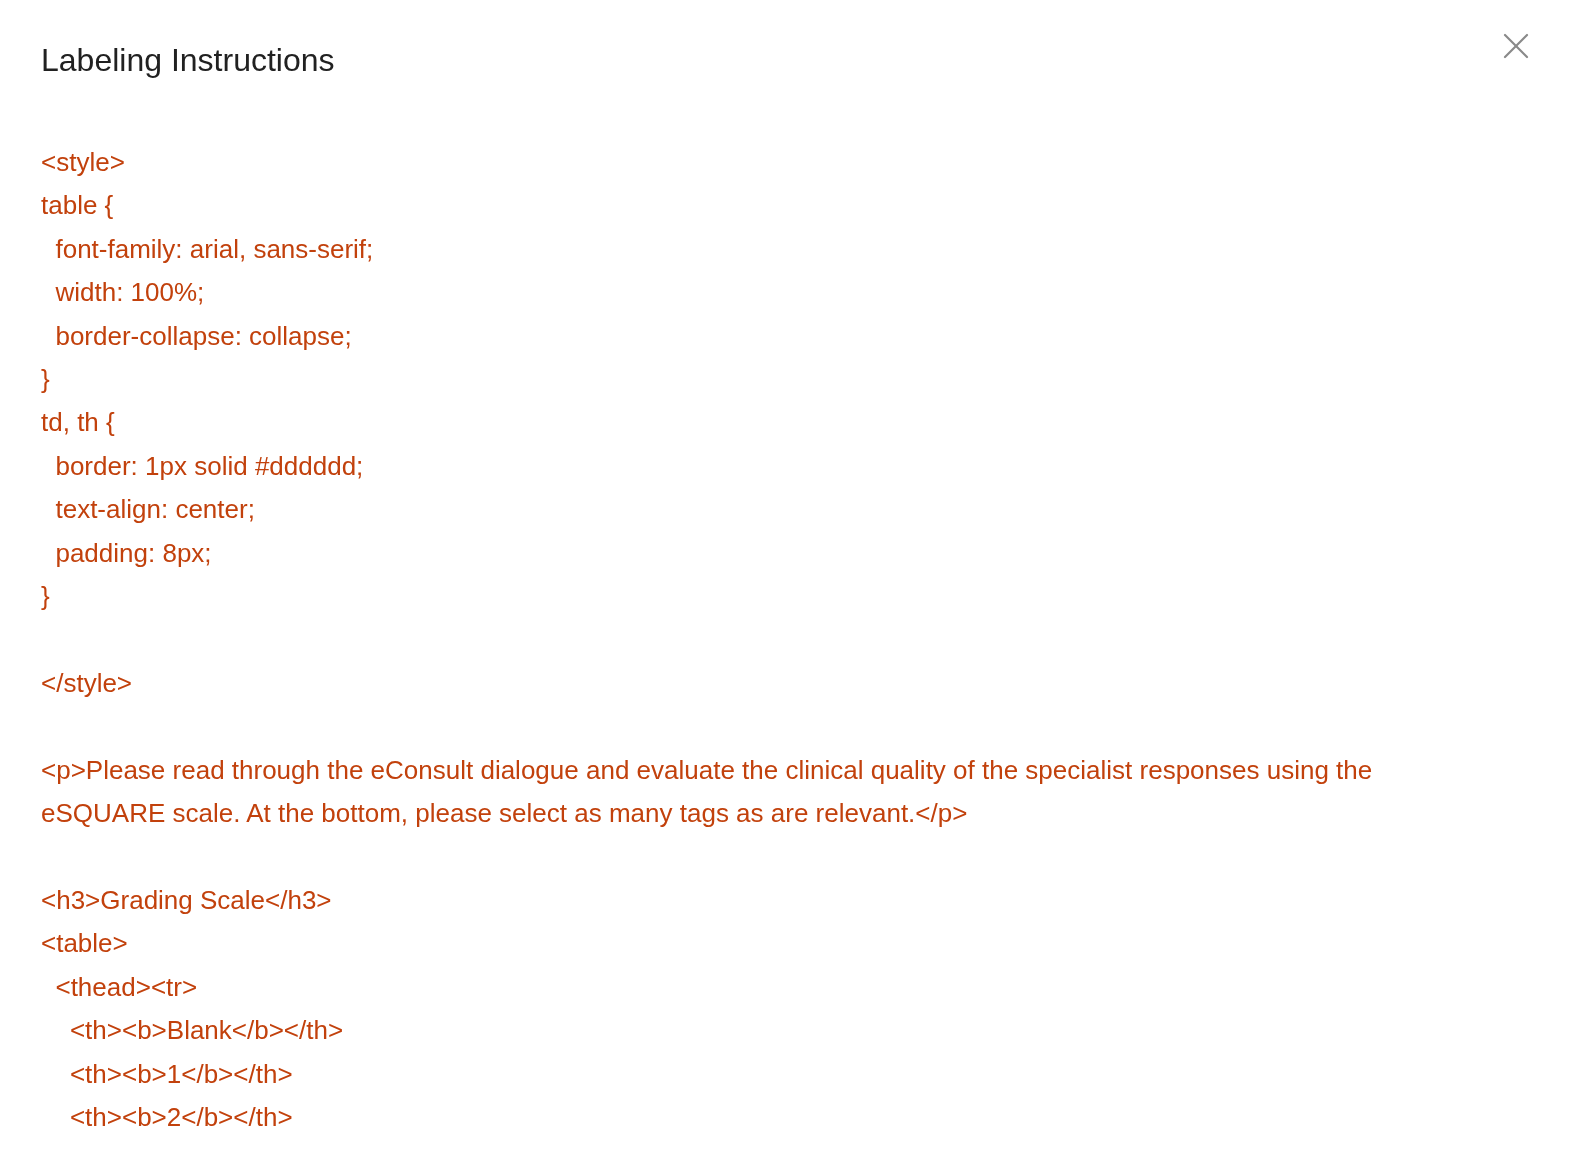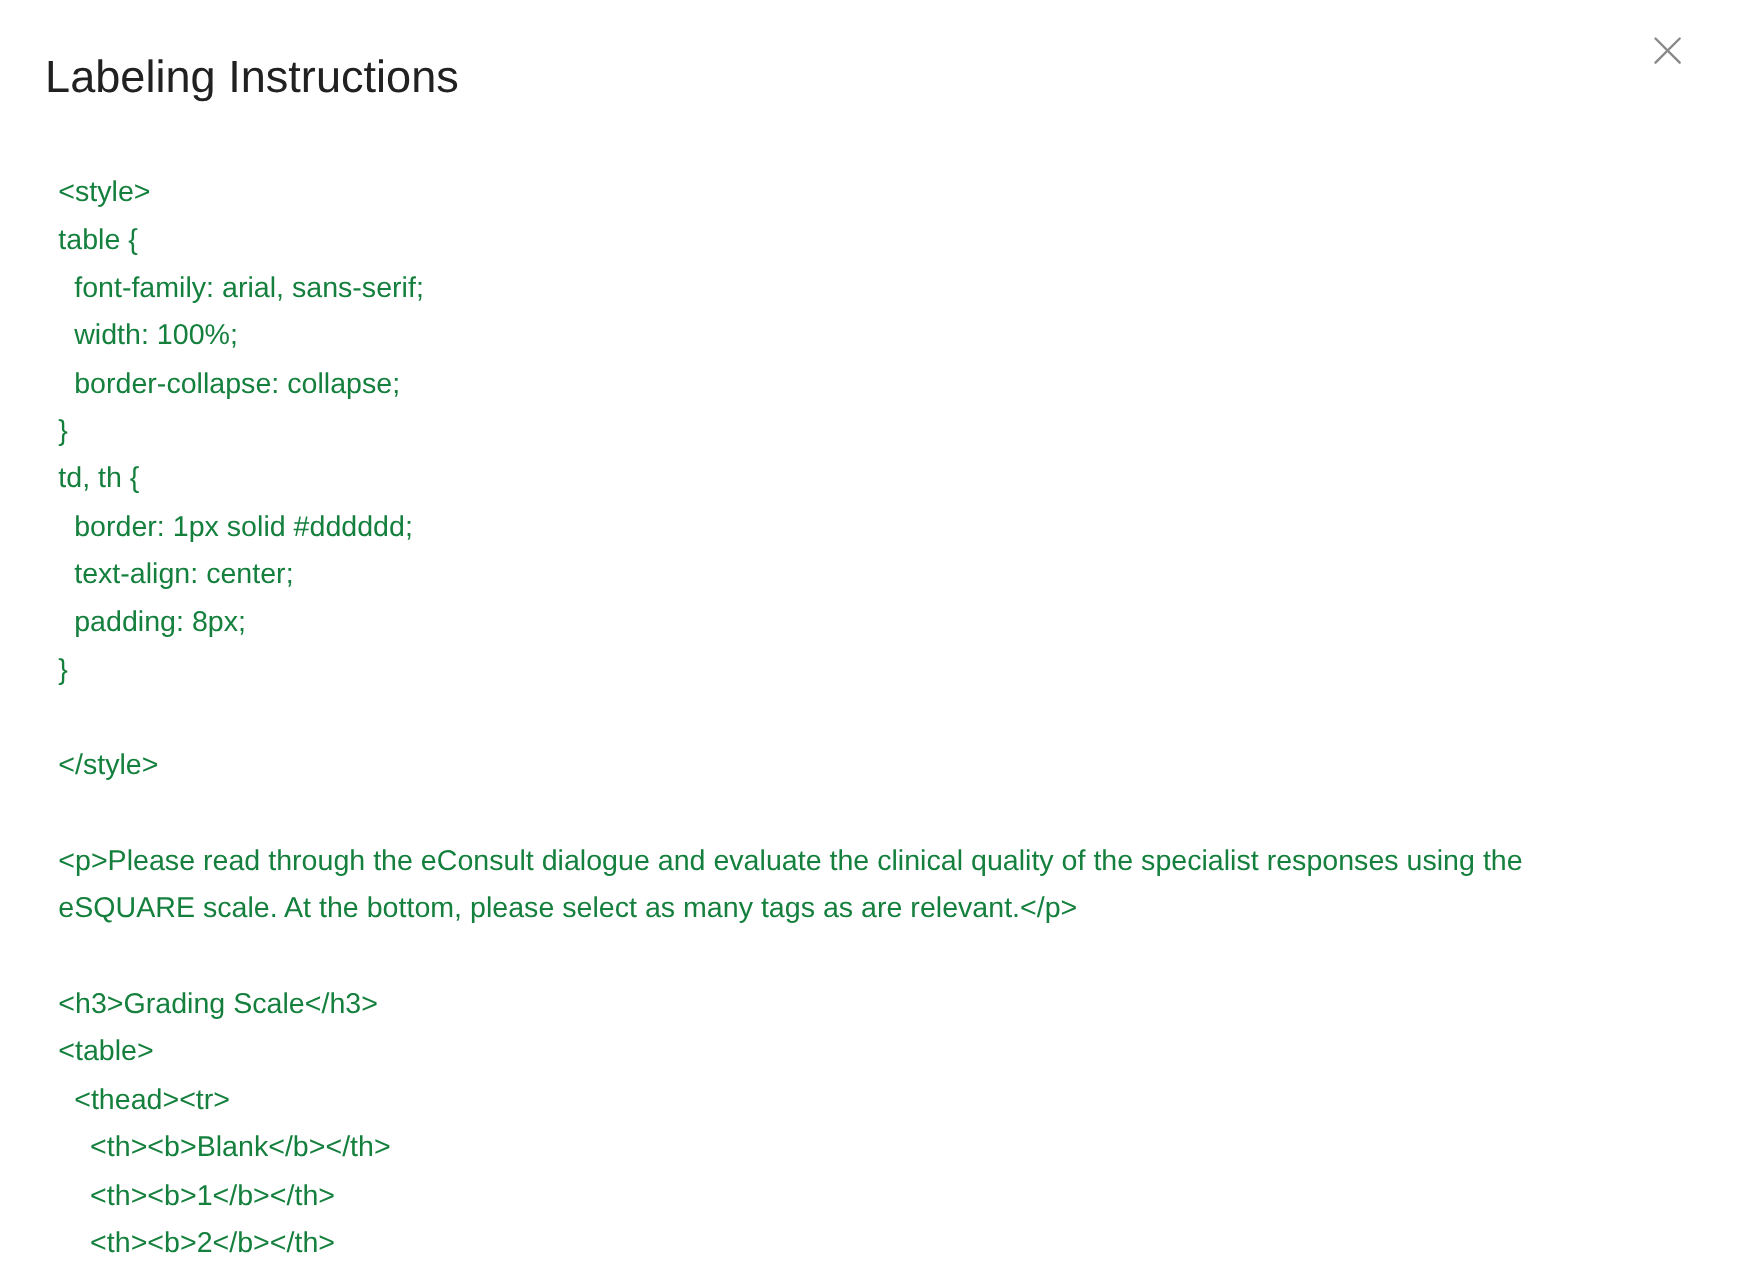--- a/index.html
+++ b/index.html
@@ -17,23 +17,23 @@
     .modal {
       position: relative;
       width: 1590px;
       height: 1150px;
       background: #ffffff;
       box-sizing: border-box;
     }
     .modal-title {
       position: absolute;
       left: 41px;
-      top: 42px;
+      top: 32px;
       margin: 0;
-      font-size: 41px;
+      font-size: 32px;
       font-weight: 400;
       line-height: 56px;
       color: #212121;
       letter-spacing: 0px;
     }
     .close-button {
       position: absolute;
       left: 1496px;
       top: 26px;
       width: 40px;
@@ -52,27 +52,27 @@
     }
     .modal-body {
       position: absolute;
       left: 41px;
       top: 141px;
       right: 60px;
       bottom: 0;
       overflow: hidden;
     }
     .instructions-text {
-      margin: 12px;
+      margin: 0;
       white-space: pre-wrap;
       word-wrap: break-word;
       font-family: "Liberation Sans", "DejaVu Sans", sans-serif;
       font-size: 26px;
       line-height: 43.4px;
-      color: #15803d;
+      color: #c2410c;
       width: 1440px;
     }
   </style>
 </head>
 <body>
 
 <div class="modal">
   <h2 class="modal-title">Labeling Instructions</h2>
 
   <button class="close-button" aria-label="Close">

